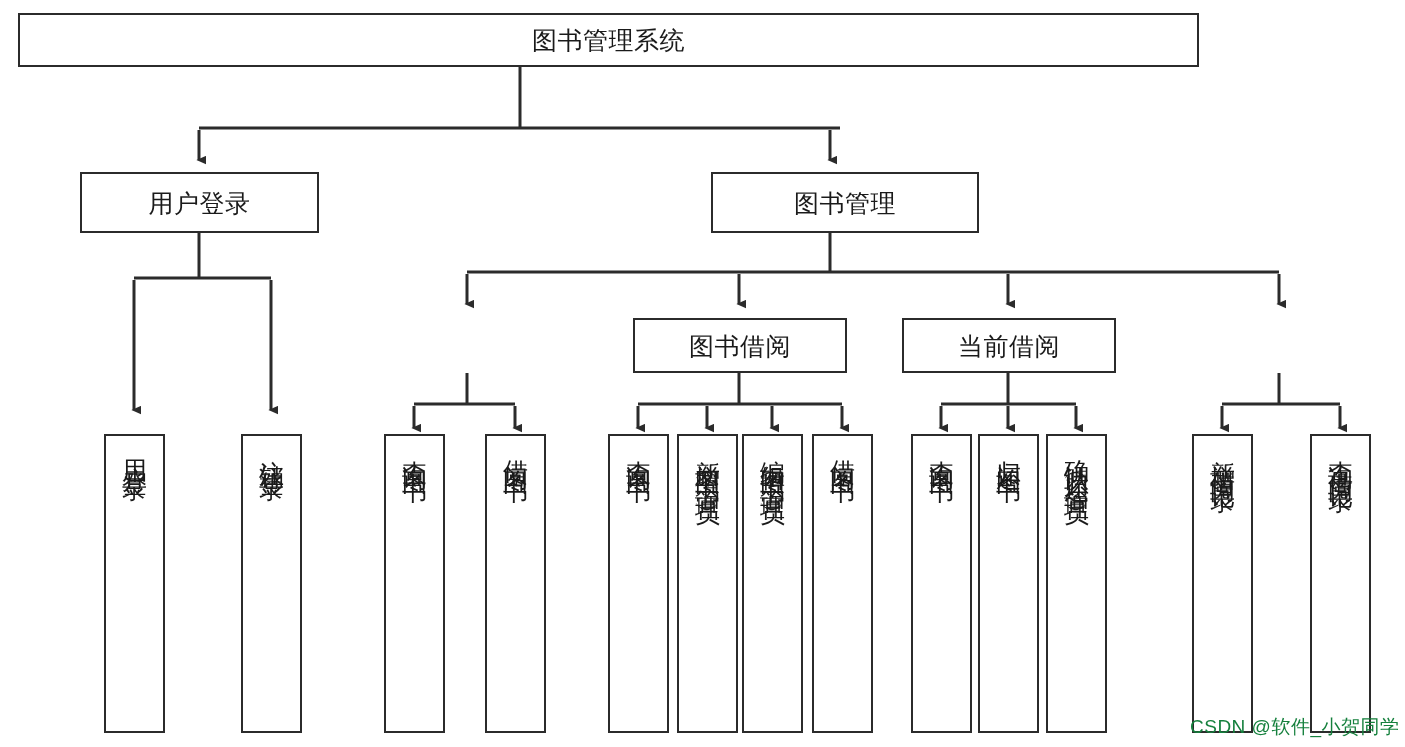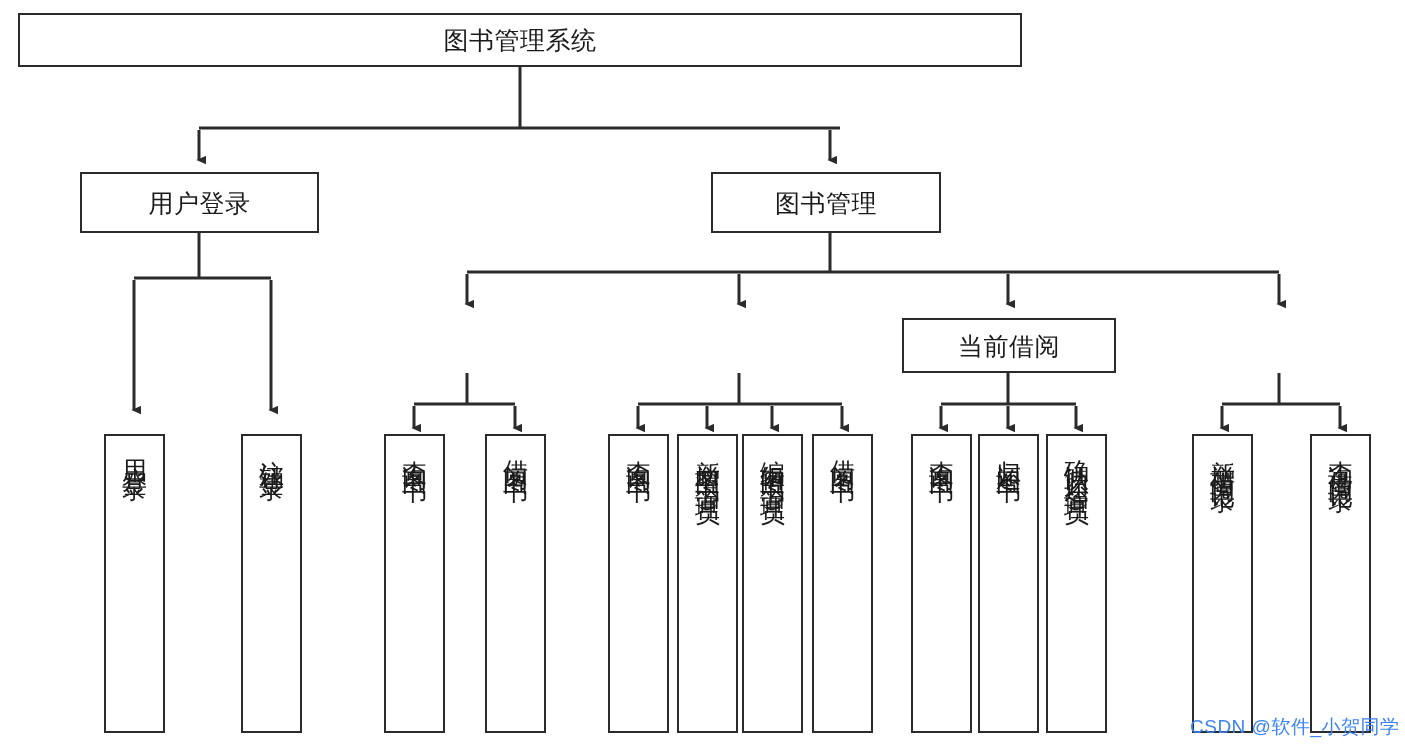--- a/index.html
+++ b/index.html
@@ -57,21 +57,21 @@
   }
   .vert .node-label {
     writing-mode: vertical-rl;
     text-orientation: upright;
     font-size: 25px;
     letter-spacing: 6px;
     line-height: 1;
   }
   .watermark {
     position: absolute;
-    color: #3b82f6;
+    color: #15803d;
     font-size: 19px;
     letter-spacing: 0.5px;
     white-space: nowrap;
     user-select: none;
   }
 </style>
 </head>
 <body>
 
 <div id="diagram-root">
@@ -119,33 +119,36 @@
       <path d="M1008,406 L1008,428" marker-end="url(#arrow)"></path>
       <path d="M1076,406 L1076,428" marker-end="url(#arrow)"></path>
 
       <path d="M1279,373 L1279,404"></path>
       <path d="M1222,404 L1340,404"></path>
       <path d="M1222,406 L1222,428" marker-end="url(#arrow)"></path>
       <path d="M1340,406 L1340,428" marker-end="url(#arrow)"></path>
     </g>
   </svg>
 
-  <div class="node-box horiz root-box" style="left:18px; top:13px; width:1004px; height:54px;">
+  <div class="node-box horiz root-box" style="left:18px; top:13px; width:1181px; height:54px;">
     <span class="node-label">图书管理系统</span>
   </div>
 
   <div class="node-box horiz" style="left:80px; top:172px; width:239px; height:61px;">
     <span class="node-label">用户登录</span>
   </div>
 
-  <div class="node-box horiz" style="left:711px; top:172px; width:230px; height:61px;">
+  <div class="node-box horiz" style="left:711px; top:172px; width:268px; height:61px;">
     <span class="node-label">图书管理</span>
   </div>
 
 
+  <div class="node-box horiz" style="left:633px; top:318px; width:214px; height:55px;">
+    <span class="node-label">图书借阅</span>
+  </div>
 
   <div class="node-box horiz" style="left:902px; top:318px; width:214px; height:55px;">
     <span class="node-label">当前借阅</span>
   </div>
 
 
   <div class="node-box vert" style="left:104px; top:434px; width:61px; height:299px;">
     <span class="node-label">用户登录</span>
   </div>
 

